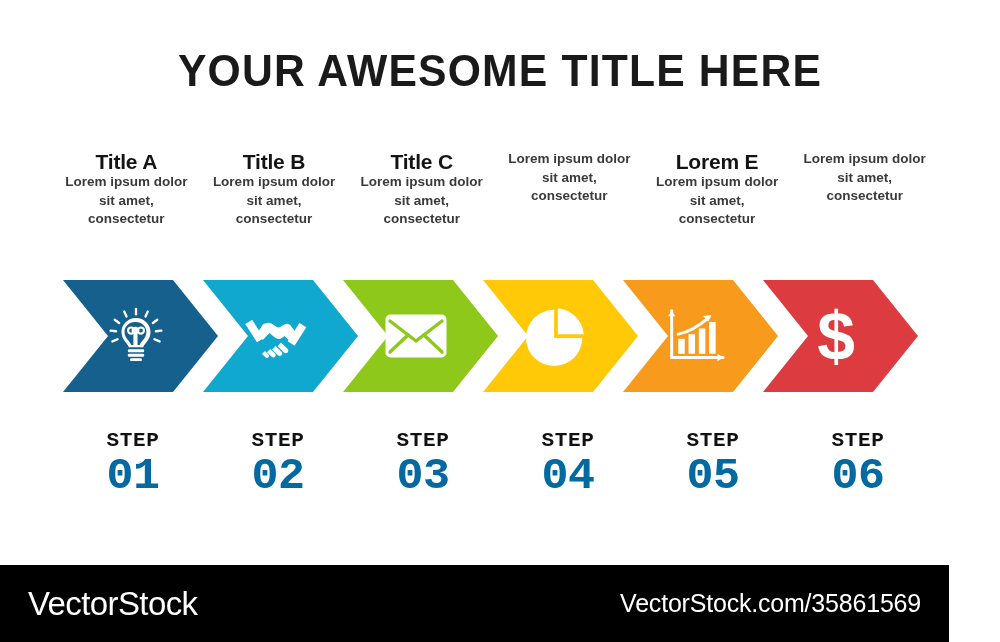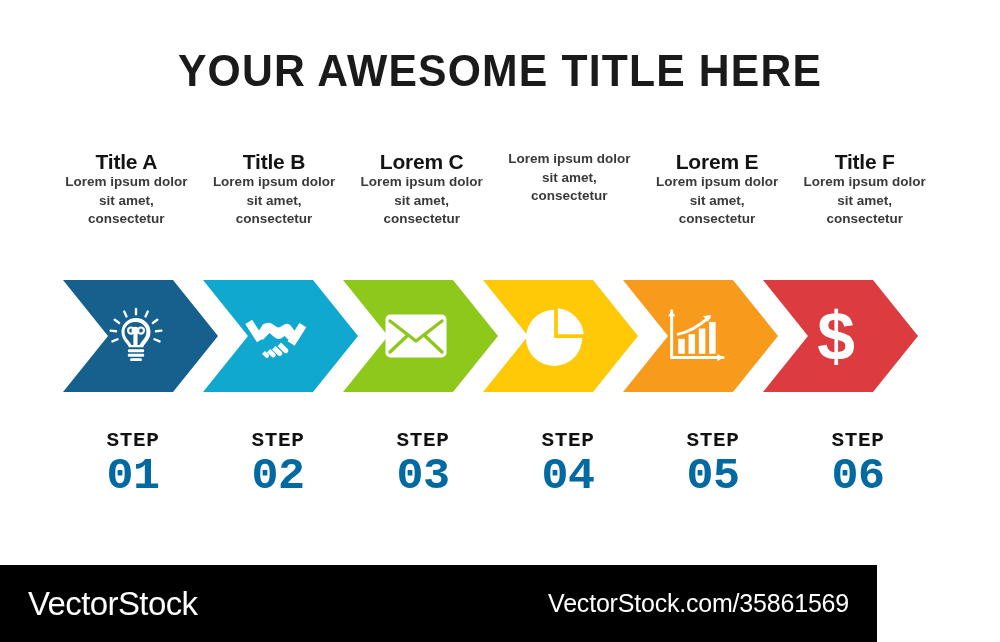--- a/index.html
+++ b/index.html
@@ -126,21 +126,21 @@
     letter-spacing: -0.5px;
     color: #0369a1;
     line-height: 1.05;
   }
 
   
   #footer-bar {
     position: absolute;
     left: 0;
     bottom: 0;
-    width: 877px;
+    width: 949px;
     height: 77px;
     background: #000000;
     display: flex;
     align-items: center;
     justify-content: space-between;
     padding: 0 28px;
   }
   #brand-logo {
     color: #ffffff;
     font-size: 33px;
@@ -164,32 +164,31 @@
   <div id="columns-top">
     <div class="col-top">
       <div class="col-title">Title A</div>
       <div class="col-desc">Lorem ipsum dolor sit amet, consectetur</div>
     </div>
     <div class="col-top">
       <div class="col-title">Title B</div>
       <div class="col-desc">Lorem ipsum dolor sit amet, consectetur</div>
     </div>
     <div class="col-top">
-      <div class="col-title">Lorem C</div>
+      <div class="col-title">Title C</div>
       <div class="col-desc">Lorem ipsum dolor sit amet, consectetur</div>
     </div>
     <div class="col-top">
       <div class="col-desc">Lorem ipsum dolor sit amet, consectetur</div>
     </div>
     <div class="col-top">
       <div class="col-title">Lorem E</div>
       <div class="col-desc">Lorem ipsum dolor sit amet, consectetur</div>
     </div>
     <div class="col-top">
-      <div class="col-title">Title F</div>
       <div class="col-desc">Lorem ipsum dolor sit amet, consectetur</div>
     </div>
   </div>
 
   <div id="chevron-band">
 
     <div class="chevron-wrap" style="left:63px;">
       <svg width="190" height="112" viewBox="0 0 190 112">
         <polygon points="0,0 110,0 155,56 110,112 0,112 45,56" fill="#15608C"></polygon>
       </svg>

